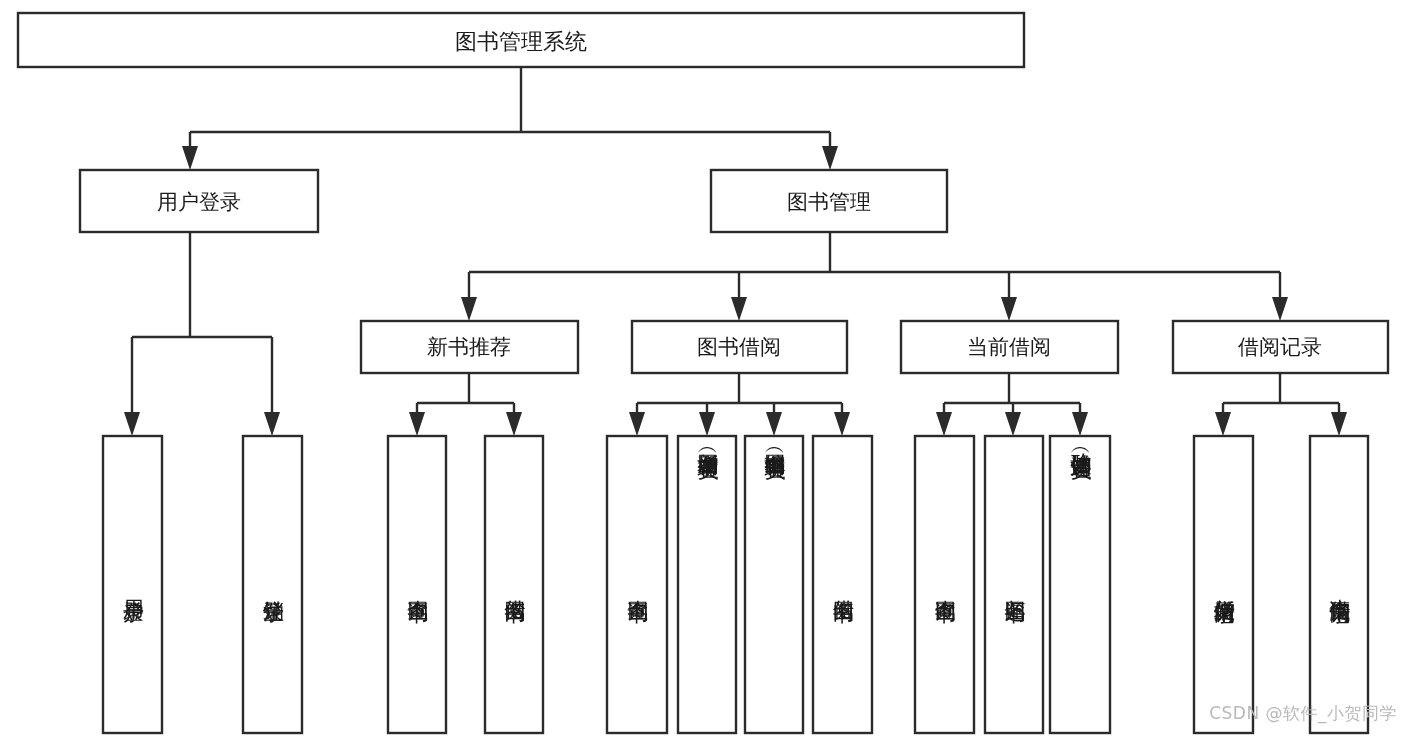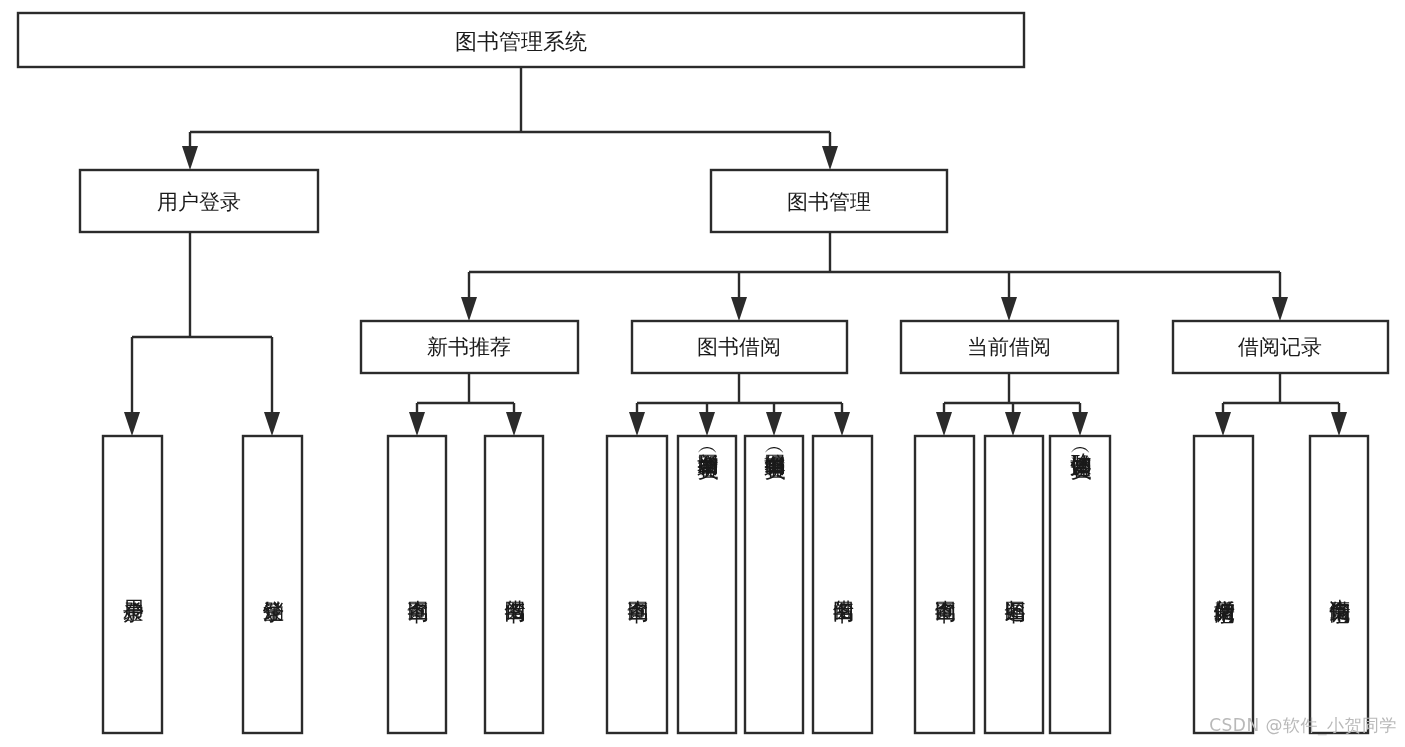--- a/index.html
+++ b/index.html
@@ -67,21 +67,21 @@
     color: #1a1a1a;
     writing-mode: vertical-rl;
     text-orientation: upright;
     letter-spacing: 1px;
     white-space: nowrap;
     text-align: center;
   }
   .watermark {
     position: absolute;
     right: 8px;
-    bottom: 10px;
+    bottom: 22px;
     font-family: "DejaVu Sans", "Liberation Sans", sans-serif;
     font-size: 17px;
     color: #b9b9b9;
     letter-spacing: 0.5px;
     white-space: nowrap;
     pointer-events: none;
   }
 </style>
 </head>
 <body>

